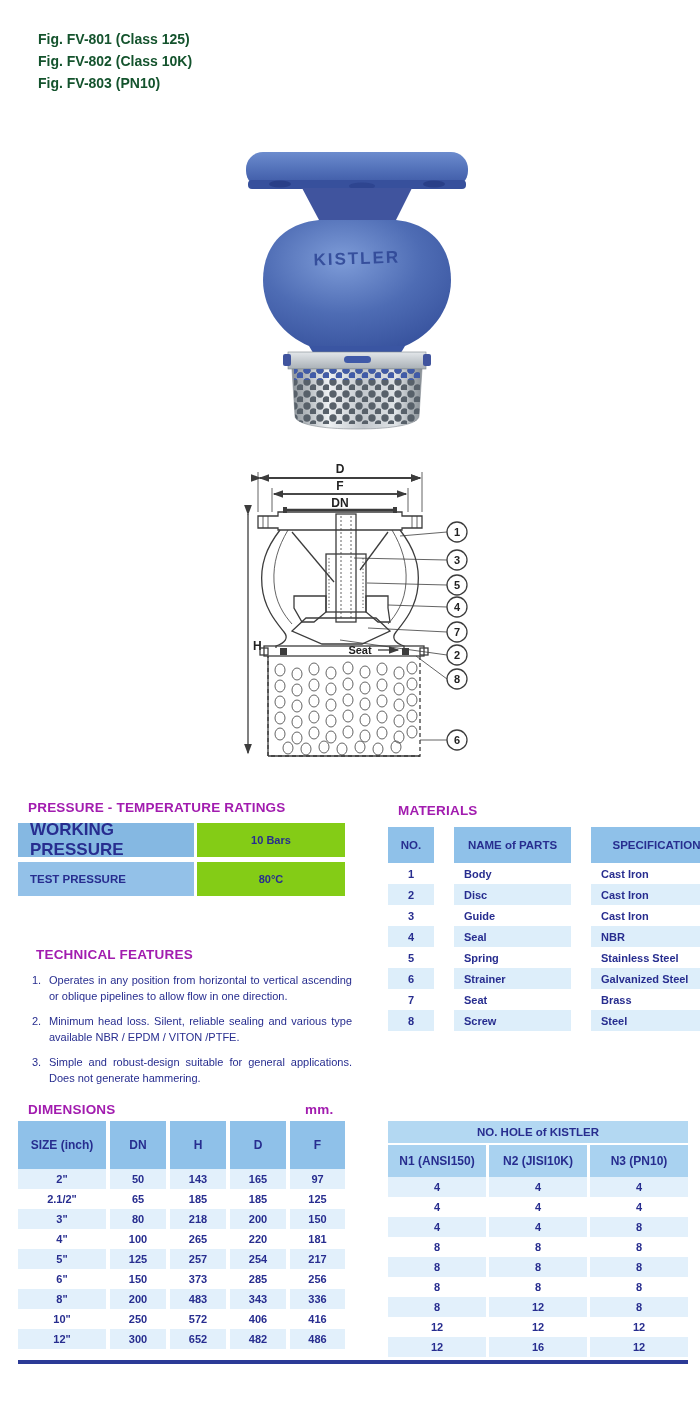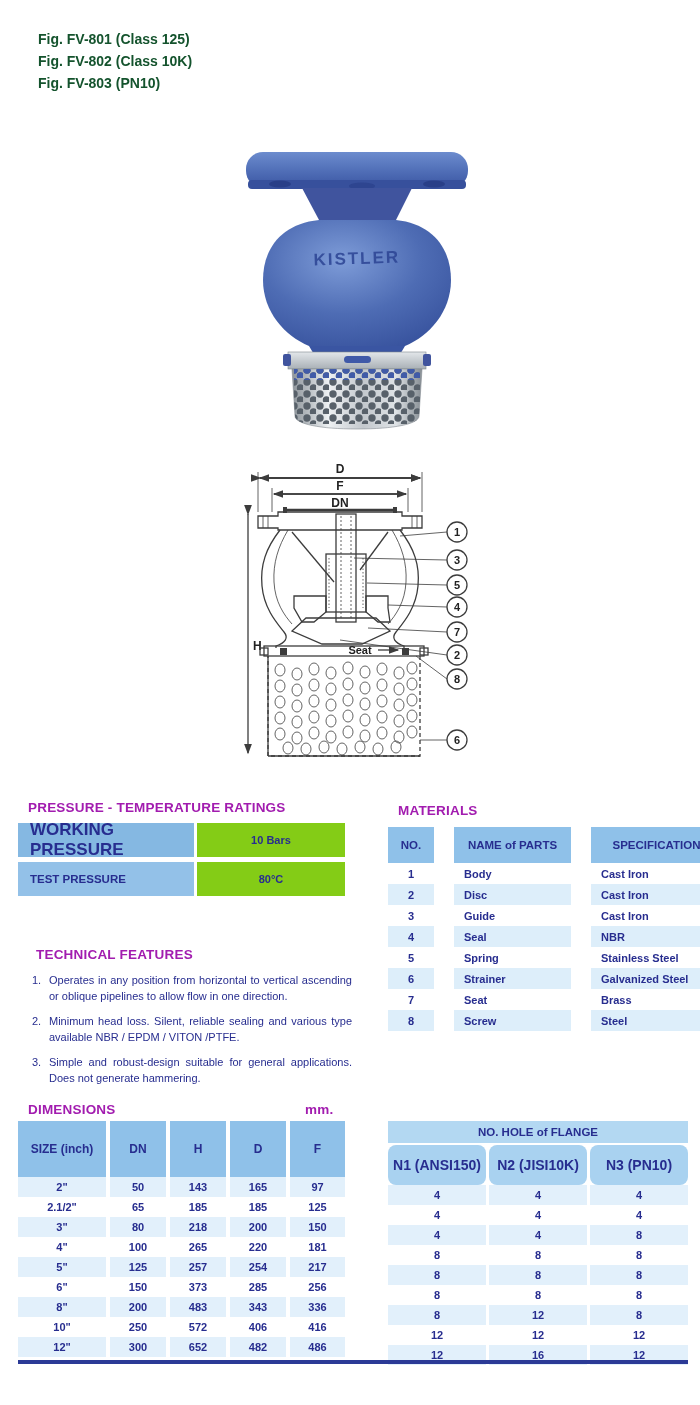--- a/index.html
+++ b/index.html
@@ -23,27 +23,27 @@
   .mtable .hd{background:#8fc1e9;height:36px;font-size:11.5px;}
   .mtable .rw{height:21px;}
   .mtable .lb{background:#ddeefa;}
   .mtable .nm{justify-content:flex-start;padding-left:10px;}
   
   .feat-item{display:flex;margin-bottom:9px;color:#272d8f;font-size:11px;line-height:16px;}
   .feat-num{width:17px;flex:none;}
   .feat-text{width:303px;text-align:justify;}
   
   .dtable{display:grid;grid-template-columns:88px 56px 56px 56px 55px;column-gap:4px;}
-  .dtable .hd{background:#8fc1e9;height:56px;font-size:12px;}
+  .dtable .hd{background:#8fc1e9;height:48px;font-size:12px;}
   .dtable .rw{height:20px;}
   .dtable .lb{background:#e2f0fb;}
   
   .ftitle{background:#b3d8f2;height:22px;margin-bottom:2px;font-size:11.5px;}
   .ftable{display:grid;grid-template-columns:98px 98px 98px;column-gap:3px;}
-  .ftable .hd{background:#a9d2f0;height:40px;font-size:14px;border-radius:8px;}
+  .ftable .hd{background:#a9d2f0;height:32px;font-size:12px;}
   .ftable .rw{height:20px;}
   .ftable .lb{background:#e2f0fb;}
   .bottom-rule{background:#2b3a96;}
   
   .dstroke{stroke:#3c3c3c;fill:none;stroke-width:1.3;}
   .dthin{stroke:#3c3c3c;fill:none;stroke-width:.8;}
   .dtext{font-family:"Liberation Sans",sans-serif;font-size:12px;font-weight:bold;fill:#222;}
   .ctext{font-family:"Liberation Sans",sans-serif;font-size:11px;font-weight:bold;fill:#222;}
 </style>
 </head>
@@ -392,21 +392,21 @@
   <div class="cell rw">416</div>
 
   <div class="cell rw lb">12"</div>
   <div class="cell rw lb">300</div>
   <div class="cell rw lb">652</div>
   <div class="cell rw lb">482</div>
   <div class="cell rw lb">486</div>
 </div>
 
 <div class="abs" style="left:388px;top:1121px;width:300px;">
-  <div class="cell ftitle">NO. HOLE of FLANGE</div>
+  <div class="cell ftitle">NO. HOLE of KISTLER</div>
   <div class="ftable">
     <div class="cell hd">N1 (ANSI150)</div>
     <div class="cell hd">N2 (JISI10K)</div>
     <div class="cell hd">N3 (PN10)</div>
 
     <div class="cell rw lb">4</div>
     <div class="cell rw lb">4</div>
     <div class="cell rw lb">4</div>
 
     <div class="cell rw">4</div>

